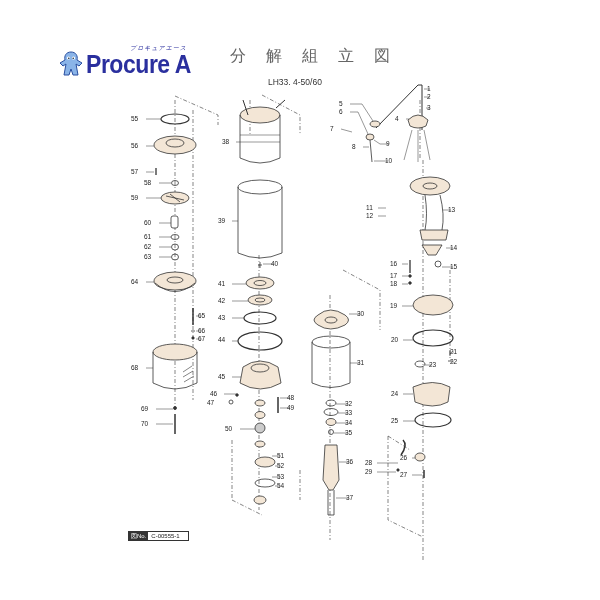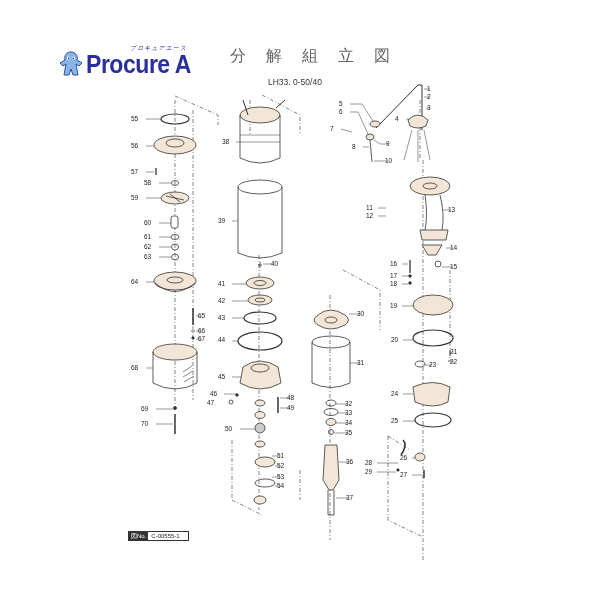--- a/index.html
+++ b/index.html
@@ -27,21 +27,21 @@
         <circle cx="15.5" cy="8" r="1.6" fill="#fff"></circle>
       <circle cx="10.8" cy="8.2" r="0.8" fill="#123"></circle>
         <circle cx="15.2" cy="8.2" r="0.8" fill="#123"></circle>
     </svg>
   </span>
   <span class="brand">Procure A</span>
   <span class="kana">プロキュアエース</span>
 </div>
 
 <div class="title">分解組立図</div>
-<div class="model">LH33. 0-50/40</div>
+<div class="model">LH33. 4-50/60</div>
 
 <svg class="drawing" width="600" height="600" viewBox="0 0 600 600">
   <g fill="none" stroke="#333" stroke-width="0.8">
 
     <g stroke-dasharray="4 2 1 2" stroke-width="0.6">
       <line x1="175" y1="100" x2="175" y2="410"></line>
       <line x1="193" y1="110" x2="193" y2="400"></line>
       <polyline points="175,96 218,115 218,125"></polyline>
       <line x1="259" y1="255" x2="259" y2="510"></line>
       <line x1="250" y1="100" x2="250" y2="135"></line>

